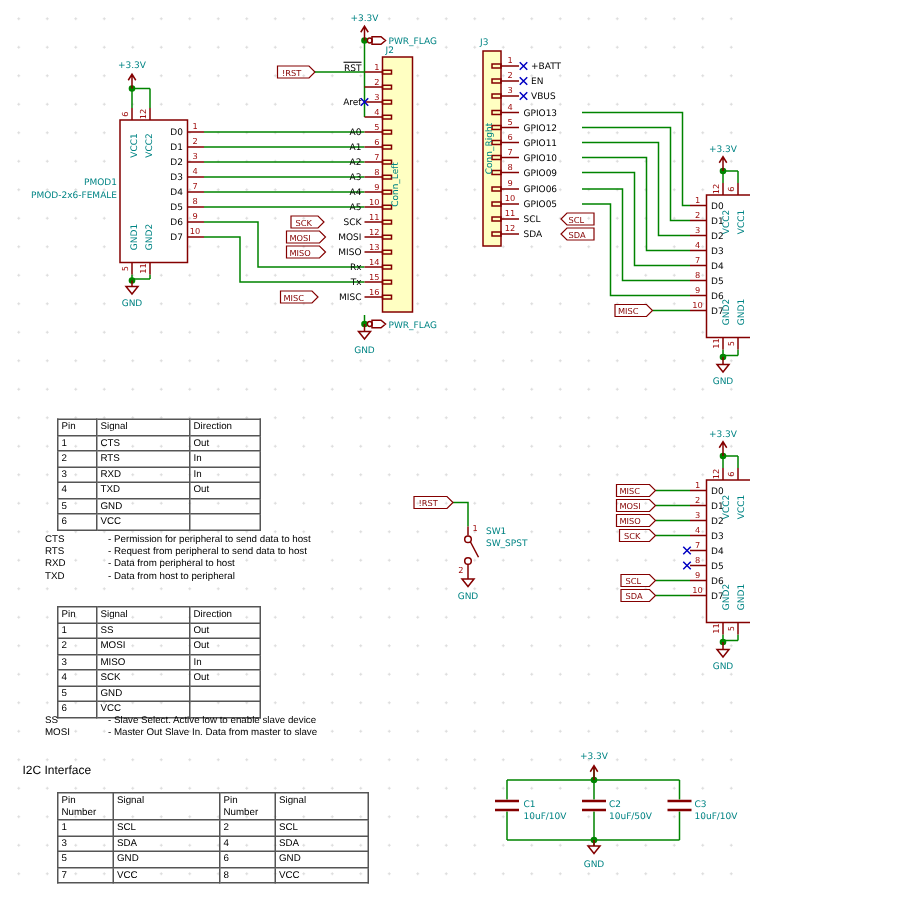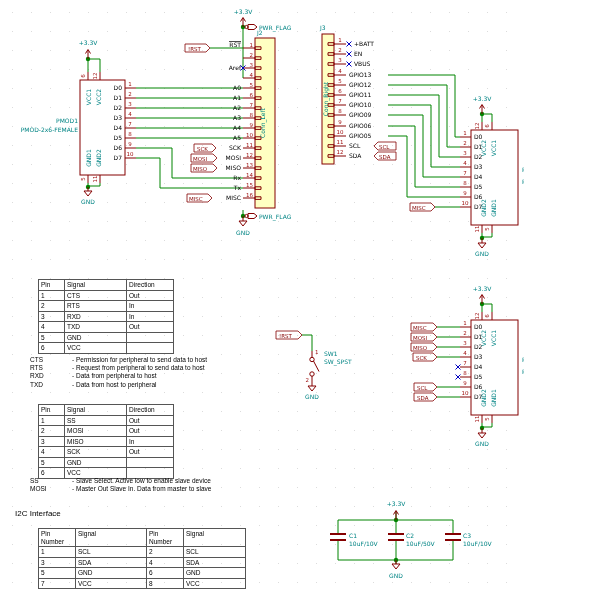--- a/index.html
+++ b/index.html
@@ -1,18 +1,18 @@
 <!DOCTYPE html>
 <html style="--wire: #008400; --symbol: #840000; --field: #008484; --fill: #ffffc2; --nc: #0000c2; --pinnum: #a01010;"><head>
 <meta charset="utf-8">
 <style>
   html,body{margin:0;padding:0;background:#fff}
   #screen{position:relative;width:500px;height:600px;background:#fff;overflow:hidden;
     background-image:radial-gradient(circle,#dcdcdc 0.7px,transparent 0.9px);
-    background-size:19px 19px;background-position:3px 3px;padding-left:24px;}
+    background-size:19px 19px;background-position:3px 3px;}
   svg{position:absolute;left:0;top:0}
   svg text{font-family:"DejaVu Sans",sans-serif;font-size:6px;fill:#000}
   .w{stroke:var(--wire,#008400);stroke-width:1;fill:none}
   .s{stroke:var(--symbol,#840000);stroke-width:1;fill:none}
   .s2{stroke:var(--symbol,#840000);stroke-width:1.8;fill:none}
   .bodyY{fill:var(--fill,#ffffc2);stroke:var(--symbol,#840000);stroke-width:1}
   .bodyW{fill:#ffffff;stroke:var(--symbol,#840000);stroke-width:1}
   .flag{fill:none;stroke:var(--symbol,#840000);stroke-width:0.8}
   .dot{fill:var(--wire,#008400)}
   .x{stroke:var(--nc,#0000c2);stroke-width:1}

